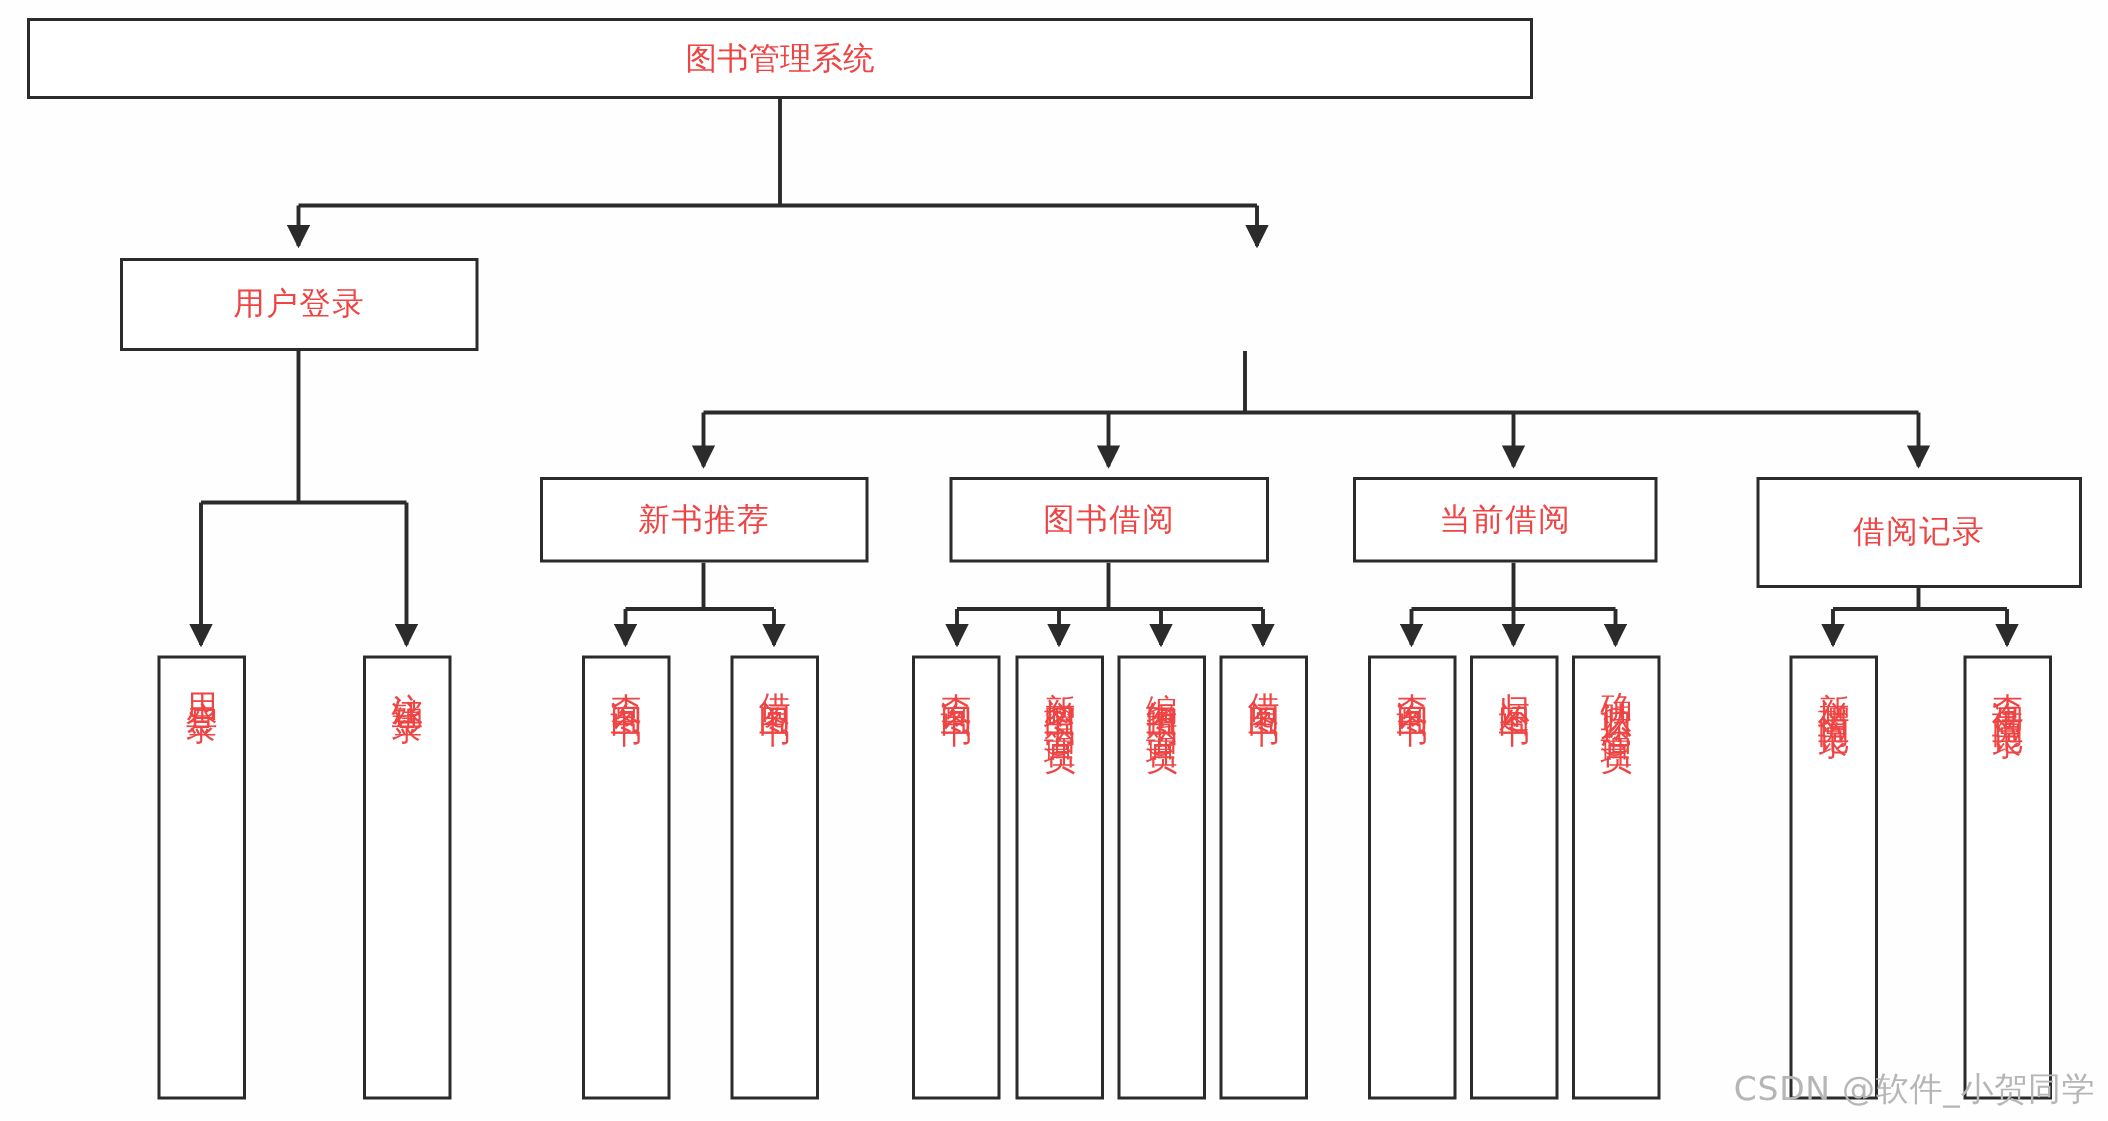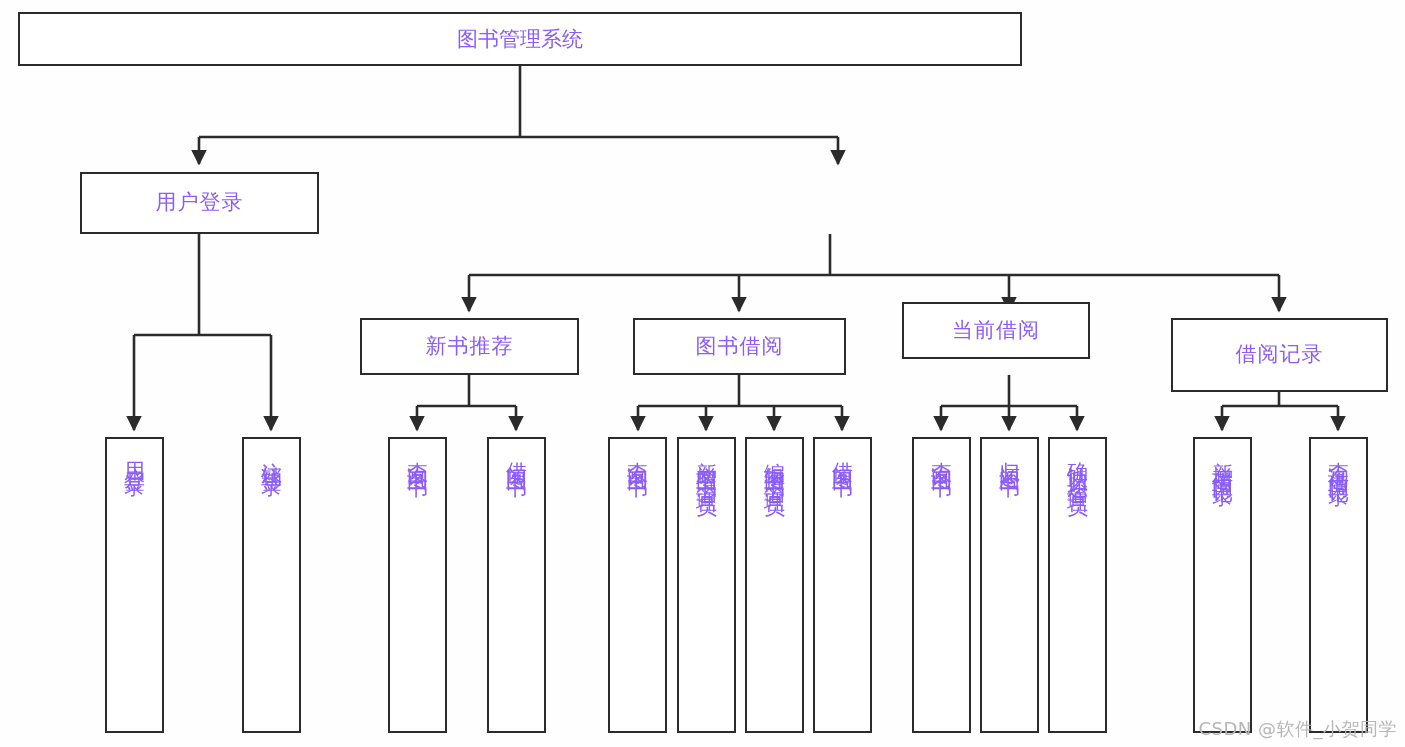--- a/index.html
+++ b/index.html
@@ -26,21 +26,21 @@
     pointer-events: none;
   }
   .node {
     position: absolute;
     box-sizing: border-box;
     background: #ffffff;
     border: 2px solid #2b2b2b;
     display: flex;
     align-items: center;
     justify-content: center;
-    color: #8b5cf6;
+    color: #ef4444;
     font-family: Liberation Serif, serif;
   }
   .node.h {
     font-size: 21px;
     letter-spacing: 1px;
     line-height: 1.2;
   }
   .node.root {
     font-size: 21px;
   }
@@ -58,21 +58,21 @@
   .node.v .vtext {
     display: block;
     writing-mode: vertical-rl;
     text-orientation: upright;
     margin: 0 auto;
   }
   .watermark {
     position: absolute;
     right: 8px;
     bottom: 6px;
-    font-size: 18px;
+    font-size: 22px;
     color: #b6b6b6;
     letter-spacing: 0.5px;
     white-space: nowrap;
     font-family: "DejaVu Sans", "Liberation Sans", sans-serif;
   }
 </style>
 </head>
 <body>
 
 <div id="canvas">
@@ -134,21 +134,21 @@
   <div class="node h" style="left:80px; top:172px; width:239px; height:62px;">
     <span>用户登录</span>
   </div>
 
   <div class="node h" style="left:633px; top:318px; width:213px; height:57px;">
     <span>图书借阅</span>
   </div>
   <div class="node h" style="left:360px; top:318px; width:219px; height:57px;">
     <span>新书推荐</span>
   </div>
-  <div class="node h" style="left:902px; top:302px; width:188px; height:57px;">
+  <div class="node h" style="left:902px; top:318px; width:203px; height:57px;">
     <span>当前借阅</span>
   </div>
   <div class="node h" style="left:1171px; top:318px; width:217px; height:74px;">
     <span>借阅记录</span>
   </div>
 
   <div class="node v" style="left:105px; top:437px; width:59px; height:296px;">
     <span class="vtext">用户登录</span>
   </div>
   <div class="node v" style="left:242px; top:437px; width:59px; height:296px;">

